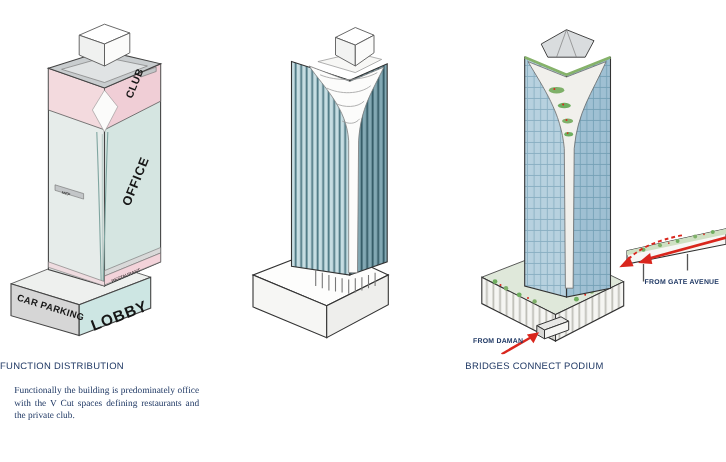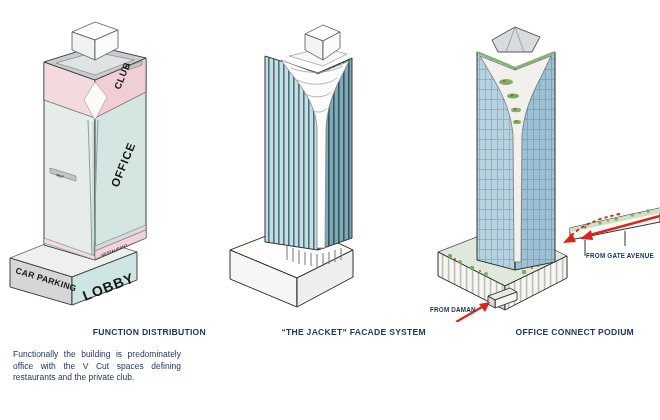--- a/index.html
+++ b/index.html
@@ -2,26 +2,26 @@
 <html><head>
 <meta charset="utf-8">
 <style>
   html,body{margin:0;padding:0;background:#fff;}
   .canvas{
     position:relative;width:660px;height:420px;background:#ffffff;overflow:hidden;
     font-family:"Liberation Sans",sans-serif;
   }
   svg{position:absolute;display:block;}
   .panel-title{
-    position:absolute;top:327px;text-align:right;
-    font-size:8.6px;font-weight:bold;color:#1f3864;letter-spacing:.25px;margin-left:16px;
+    position:absolute;top:327px;text-align:left;
+    font-size:8.6px;font-weight:normal;color:#1f3864;letter-spacing:.25px;
   }
   .panel-caption{
     position:absolute;top:349px;text-align:justify;
-    font-size:8.5px;line-height:1.38;color:#1f3864;
+    font-size:8.5px;line-height:1.38;color:#1f3864;font-family:Liberation Serif, serif;
   }
   .t-label{font-family:"Liberation Sans",sans-serif;fill:#161616;}
 </style>
 </head>
 <body>
 
 <div class="canvas">
 
   <svg style="left:0;top:10px" width="200" height="310" viewBox="0 0 200 310">
 
@@ -166,18 +166,17 @@
     <path d="M200,204 C178,208 160,216 150,227" fill="none" stroke="#d9261d" stroke-width="1.8" stroke-dasharray="3.5,2.8"></path>
     <polygon points="143,233 152,223 156,232" fill="#d9261d"></polygon>
     <line x1="36" y1="312" x2="62" y2="297" stroke="#d9261d" stroke-width="2.2"></line>
     <polygon points="70,292 59,294 65,302" fill="#d9261d"></polygon>
 
     <text x="166" y="248" font-size="6.3" font-weight="bold" fill="#1f3864" letter-spacing="0.2">FROM GATE AVENUE</text>
     <text x="10" y="302" font-size="6.3" font-weight="bold" fill="#1f3864" letter-spacing="0.2">FROM DAMAN</text>
   </svg>
 
   <div class="panel-title" style="left:0;width:190px">FUNCTION DISTRIBUTION</div>
-  <div class="panel-title" style="left:215px;width:195px">“THE JACKET” FACADE SYSTEM</div>
-  <div class="panel-title" style="left:423px;width:195px">OFFICE CONNECT PODIUM</div>
+  <div class="panel-title" style="left:423px;width:195px">BRIDGES CONNECT PODIUM</div>
 
   <div class="panel-caption" style="left:13px;width:168px">Functionally the building is predominately office with the V Cut spaces defining restaurants and the private club.</div>
 
 </div>
 
 </body></html>

